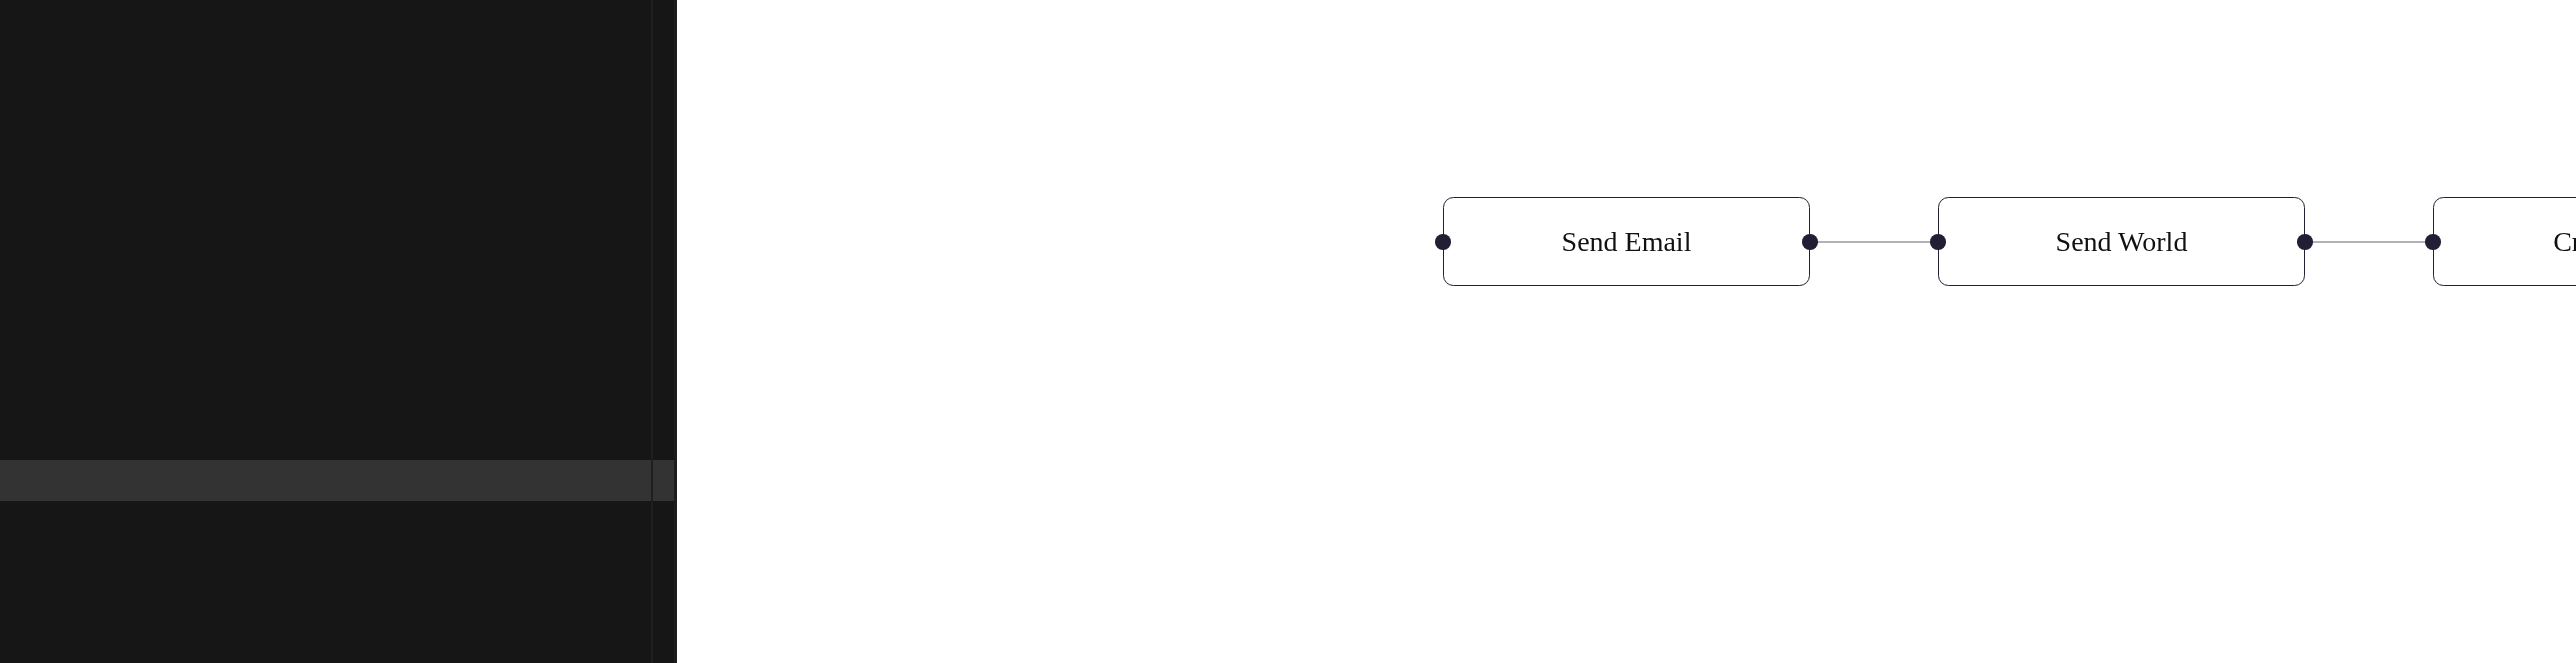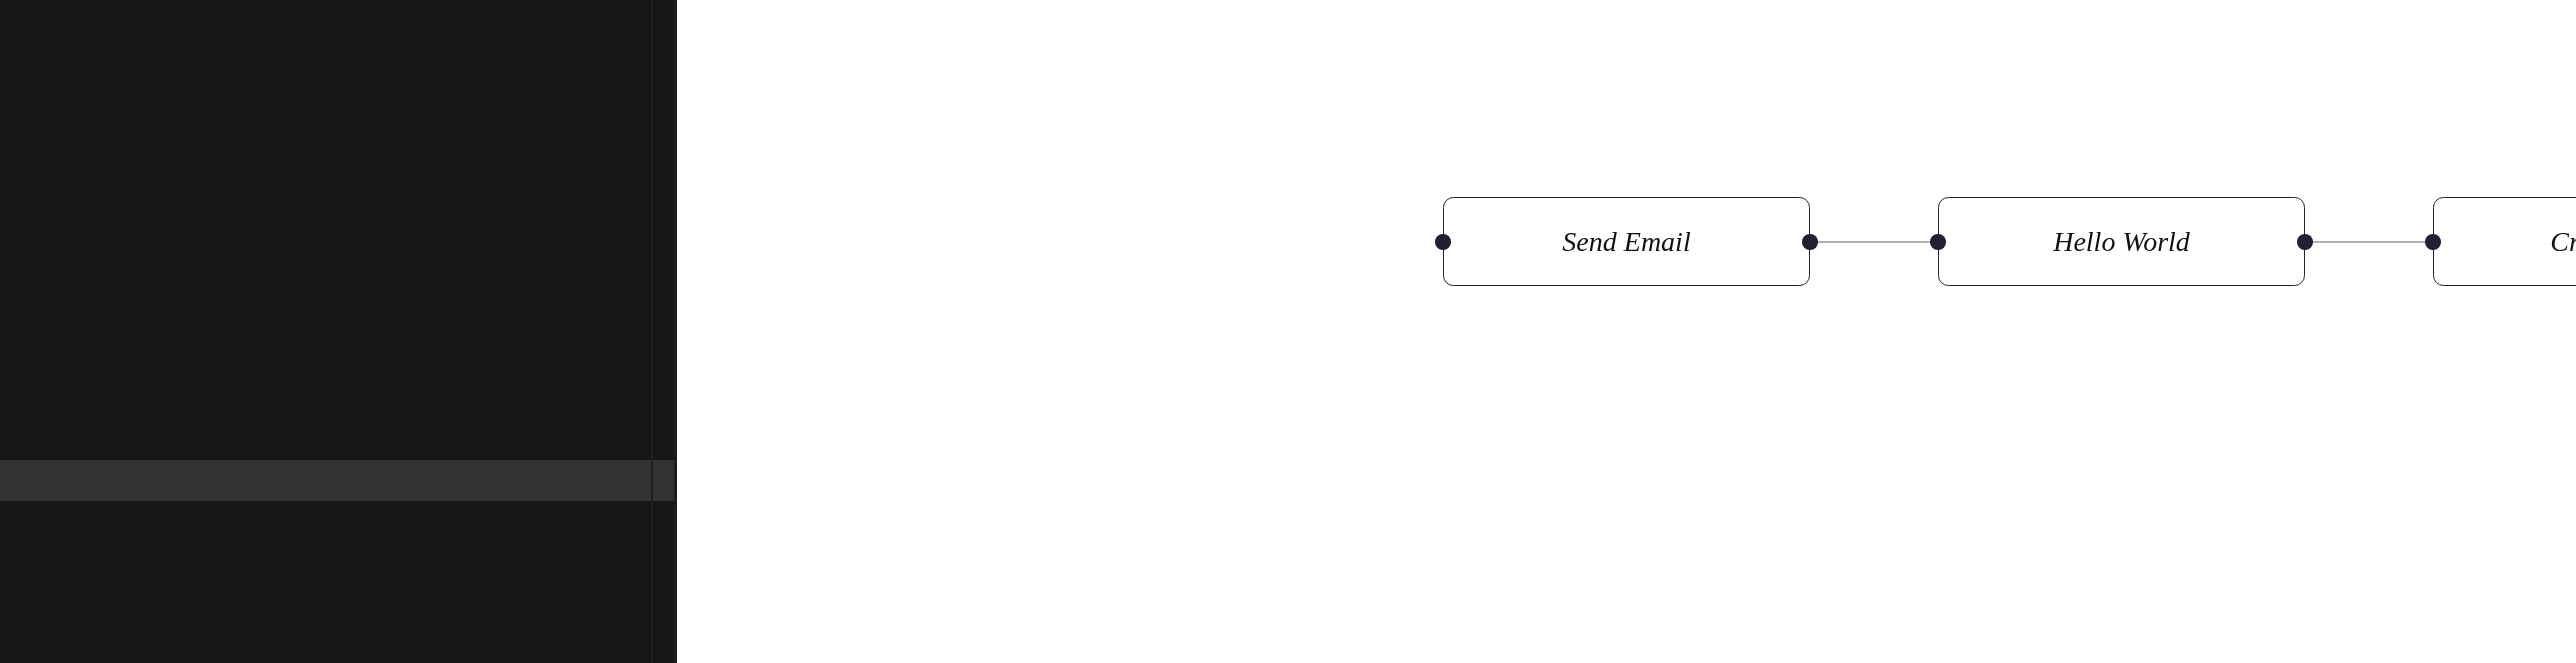--- a/index.html
+++ b/index.html
@@ -9,21 +9,20 @@
     height: 664px;
     overflow: hidden;
     background: #ffffff;
     font-family: "Liberation Sans", sans-serif;
   }
   .app {
     position: relative;
     width: 2576px;
     height: 652px;
     display: flex;
-    font-style: italic;
   }
   
   .sidebar {
     position: relative;
     width: 677px;
     height: 664px;
     background: #161616;
     flex: 0 0 auto;
     overflow: hidden;
   }
@@ -104,21 +103,21 @@
 
   <main class="flow-canvas">
       <div class="flow-edge" style="left: 1133px; top: 241px; width: 129px;"></div>
       <div class="flow-edge" style="left: 1628px; top: 241px; width: 129px;"></div>
       <div class="flow-node" style="left: 766px; top: 197px; width: 367px; height: 89px;">
         <span class="flow-node-label">Send Email</span>
       </div>
       <div class="flow-handle" style="left: 758px; top: 234px;"></div>
       <div class="flow-handle" style="left: 1125px; top: 234px;"></div>
       <div class="flow-node" style="left: 1261px; top: 197px; width: 367px; height: 89px;">
-        <span class="flow-node-label">Hello World</span>
+        <span class="flow-node-label">Send World</span>
       </div>
       <div class="flow-handle" style="left: 1253px; top: 234px;"></div>
       <div class="flow-handle" style="left: 1620px; top: 234px;"></div>
       <div class="flow-node" style="left: 1756px; top: 197px; width: 367px; height: 89px;">
         <span class="flow-node-label">Create area</span>
       </div>
       <div class="flow-handle" style="left: 1748px; top: 234px;"></div>
     </main>
 
 </div>

